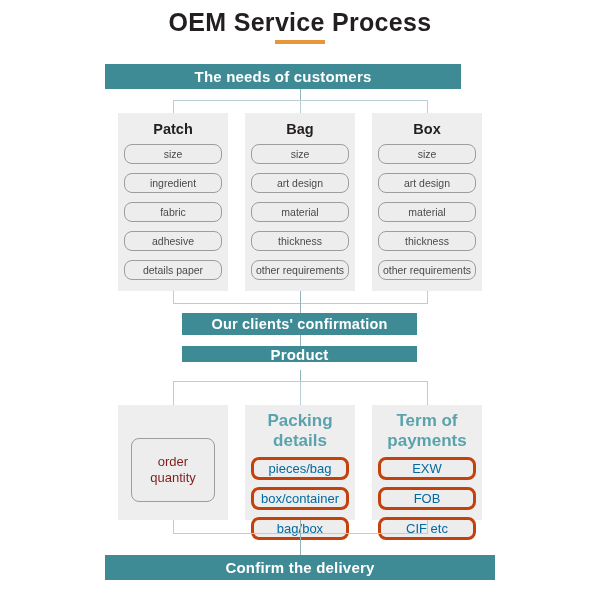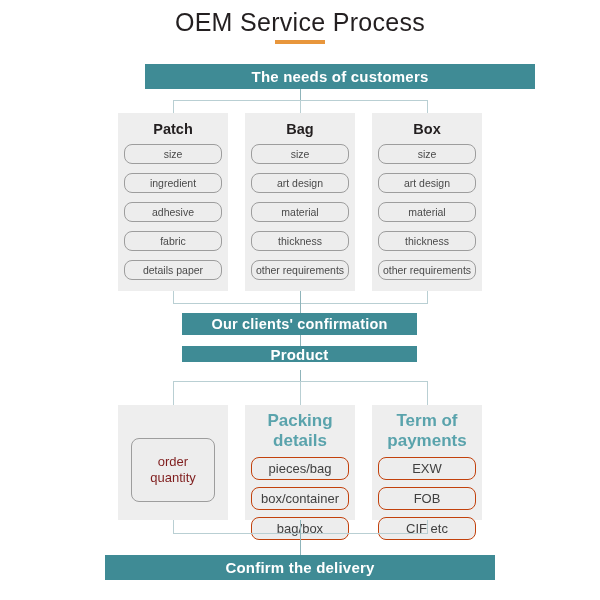--- a/index.html
+++ b/index.html
@@ -14,21 +14,21 @@
   }
 
   .page { position: relative; width: 600px; height: 600px; }
 
   
   .title {
     position: absolute;
     top: 8px; left: 0; width: 600px;
     text-align: center;
     font-size: 25px;
-    font-weight: normal;
+    font-weight: bold;
     color: #231f20;
     letter-spacing: 0.3px;
   }
   .title-rule {
     position: absolute;
     top: 40px; left: 275px;
     width: 50px; height: 4px;
     background: #e8963c;
   }
 
@@ -36,21 +36,21 @@
   .banner {
     position: absolute;
     background: #3f8b95;
     color: #ffffff;
     font-weight: bold;
     display: flex;
     align-items: center;
     justify-content: center;
     letter-spacing: 0.2px;
   }
-  .banner-top    { left: 105px; top: 64px;  width: 390px; height: 25px; font-size: 15px; margin-left: 40px; }
+  .banner-top    { left: 105px; top: 64px;  width: 356px; height: 25px; font-size: 15px; }
   .banner-mid1   { left: 182px; top: 313px; width: 235px; height: 22px; font-size: 14.5px; }
   .banner-mid2   { left: 182px; top: 346px; width: 235px; height: 16px; font-size: 15px; }
   .banner-bottom { left: 105px; top: 555px; width: 390px; height: 25px; font-size: 15px; }
 
   
   .conn { position: absolute; }
   .conn .stub-up,
   .conn .drop,
   .conn .rail { position: absolute; background: #b9cfd3; }
   .conn .rail { height: 1px; }
@@ -99,25 +99,25 @@
   .panel-title-teal {
     text-align: center;
     font-weight: bold;
     font-size: 17px;
     color: #5aa3ac;
     margin-bottom: 6px;
   }
 
   .chip-lg {
     background: #ededed;
-    border: 1px solid #c2410c;
+    border: 3px solid #c2410c;
     border-radius: 8px;
     text-align: center;
     font-size: 13px;
-    color: #404040;
+    color: #0369a1;
     display: flex;
     align-items: center;
     justify-content: center;
     height: 23px;
     margin-bottom: 7px;
   }
 
   .order-box {
     position: absolute;
     left: 13px; top: 33px;
@@ -149,22 +149,22 @@
     <div class="rail" style="left:173px; top:100px; width:255px;"></div>
     <div class="drop" style="left:173px; top:100px; height:13px;"></div>
     <div class="drop" style="left:300px; top:100px; height:13px;"></div>
     <div class="drop" style="left:427px; top:100px; height:13px;"></div>
   </div>
 
   <div class="panel panel-upper col-patch">
     <div class="panel-title">Patch</div>
     <div class="chip">size</div>
     <div class="chip">ingredient</div>
+    <div class="chip">fabric</div>
     <div class="chip">adhesive</div>
-    <div class="chip">fabric</div>
     <div class="chip">details paper</div>
   </div>
 
   <div class="panel panel-upper col-bag">
     <div class="panel-title">Bag</div>
     <div class="chip">size</div>
     <div class="chip">art design</div>
     <div class="chip">material</div>
     <div class="chip">thickness</div>
     <div class="chip">other requirements</div>

